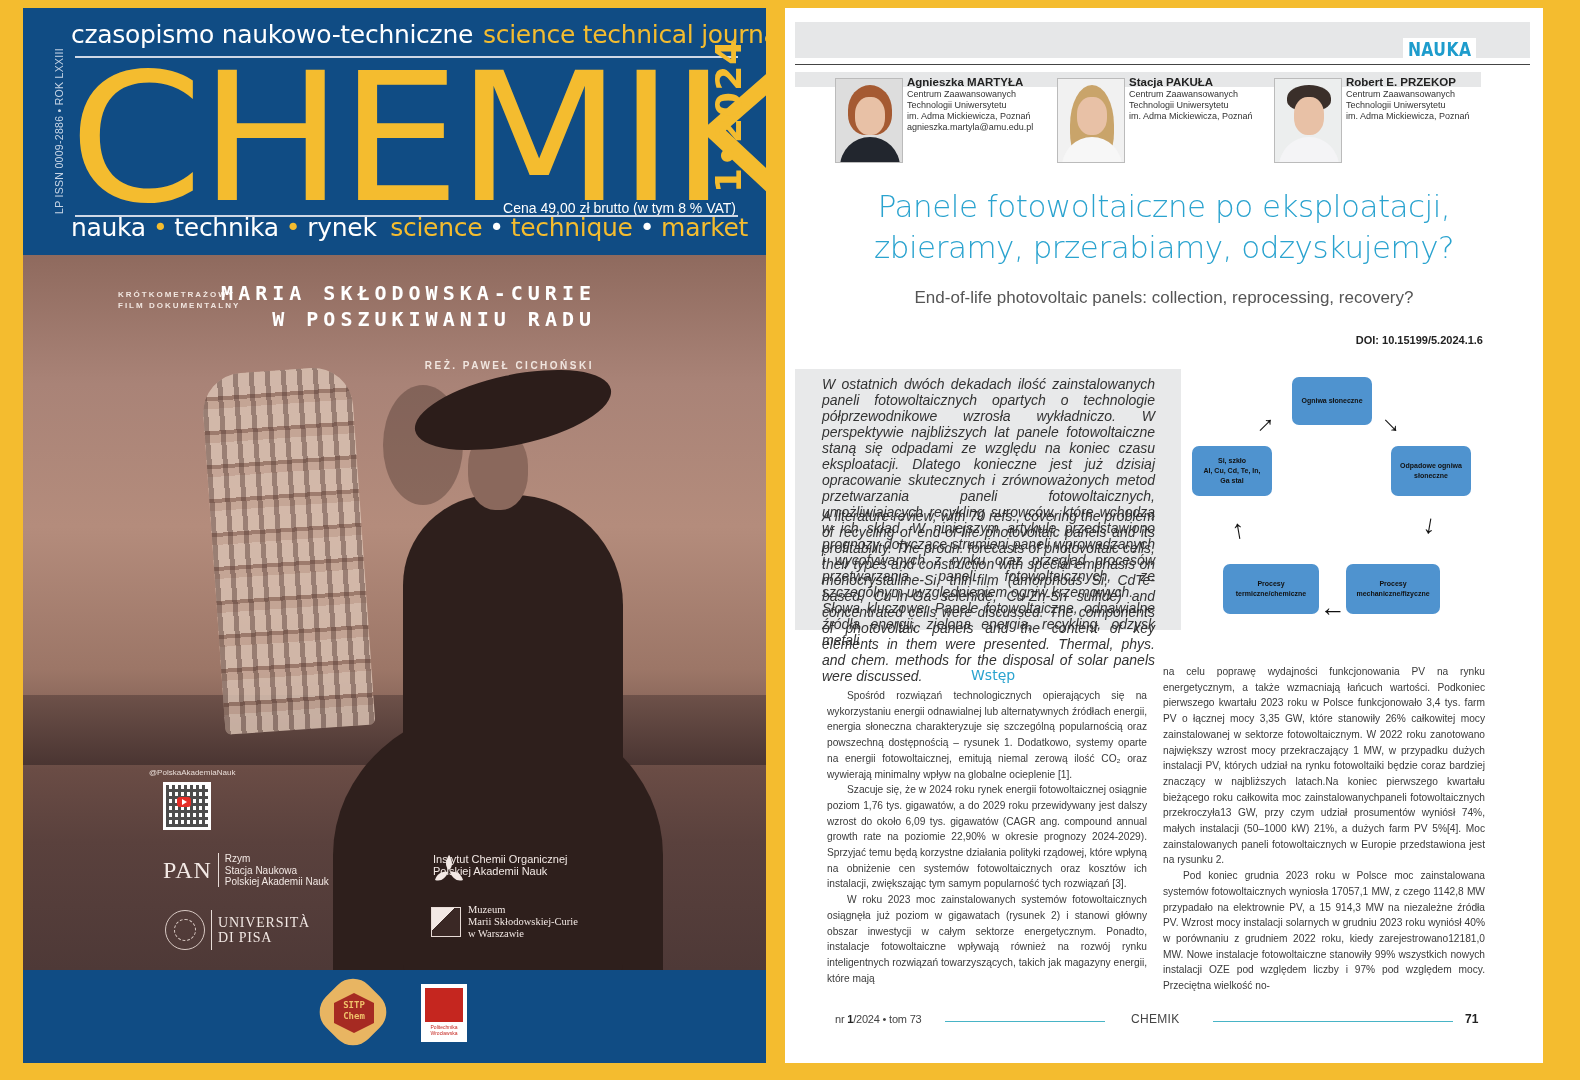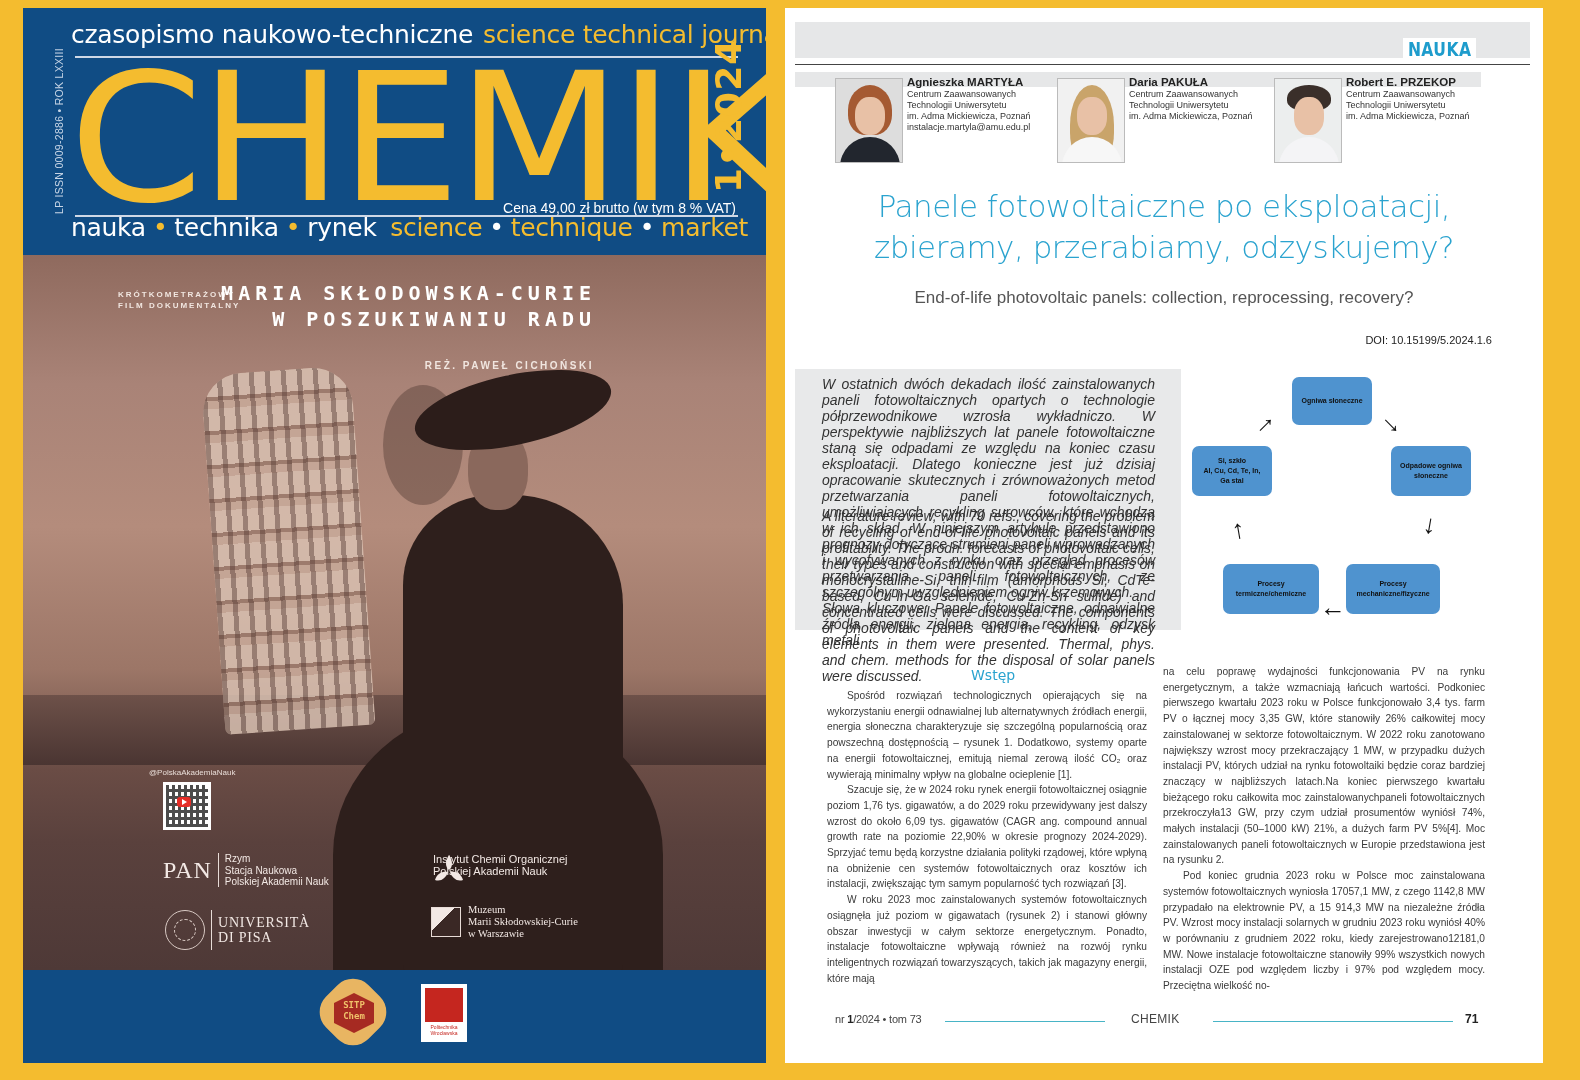--- a/index.html
+++ b/index.html
@@ -81,21 +81,21 @@
   .author{position:absolute;top:70px;display:flex;gap:4px}
   .author .pic{width:68px;height:85px;border:1px solid #bbb;background:#ddd;position:relative;overflow:hidden}
   .author .pic .hair{position:absolute;left:12px;top:6px;width:44px;height:50px;border-radius:50% 50% 40% 40%}
   .author .pic .face{position:absolute;left:19px;top:18px;width:30px;height:38px;border-radius:45%;background:#e8c1a6}
   .author .pic .torso{position:absolute;left:4px;top:58px;width:60px;height:30px;border-radius:30px 30px 0 0}
   .author .info{font-size:9px;color:#333;line-height:11px;padding-top:0}
   .author .name{font-weight:bold;font-size:11.5px;color:#222;margin-bottom:1px;margin-top:-1px}
 
   .title{position:absolute;left:0;width:758px;top:178px;text-align:center;font-family:"DejaVu Sans",sans-serif;font-weight:300;font-size:31px;line-height:41px;color:#2aa3cf;letter-spacing:-.5px}
   .subtitle{position:absolute;left:0;width:758px;top:280px;text-align:center;font-size:17px;color:#555}
-  .doi{position:absolute;right:51px;top:326px;font-size:11px;font-weight:normal;color:#222}
+  .doi{position:absolute;right:60px;top:326px;font-size:11px;font-weight:bold;color:#222}
 
   .abstract-box{position:absolute;left:10px;top:361px;width:386px;height:261px;background:#e8e9ea}
   .abstract{position:absolute;left:37px;font-style:italic;font-size:14px;line-height:16px;color:#333;width:333px;text-align:justify}
   .abs-pl{top:368px}
   .abs-en{top:500px}
 
   .diagram{position:absolute;left:400px;top:361px;width:300px;height:261px}
   .node{position:absolute;background:#4f93cf;border-radius:7px;color:#111;font-weight:bold;font-size:7px;line-height:10px;display:flex;align-items:center;justify-content:center;text-align:center}
   .arrow{position:absolute;font-size:26px;color:#111;font-weight:bold;line-height:1}
 
@@ -223,31 +223,31 @@
     <div class="pic">
       <div class="hair" style="background:#a55a32"></div>
         <div class="face"></div>
         <div class="torso" style="background:#22262e"></div>
     </div>
     <div class="info">
       <div class="name">Agnieszka MARTYŁA</div>
       <div>Centrum Zaawansowanych</div>
       <div>Technologii Uniwersytetu</div>
       <div>im. Adma Mickiewicza, Poznań</div>
-      <div>instalacje.martyla@amu.edu.pl</div>
+      <div>agnieszka.martyla@amu.edu.pl</div>
     </div>
   </div>
   <div class="author" style="left:272px">
     <div class="pic" style="background:#f1f1f1">
       <div class="hair" style="background:#c9a46a;height:80px"></div>
         <div class="face"></div>
         <div class="torso" style="background:#f7f7f7"></div>
     </div>
     <div class="info">
-      <div class="name">Daria PAKUŁA</div>
+      <div class="name">Stacja PAKUŁA</div>
       <div>Centrum Zaawansowanych</div>
       <div>Technologii Uniwersytetu</div>
       <div>im. Adma Mickiewicza, Poznań</div>
     </div>
   </div>
   <div class="author" style="left:489px">
     <div class="pic" style="background:#eceeee">
       <div class="hair" style="background:#3a2f2a;height:26px"></div>
         <div class="face"></div>
         <div class="torso" style="background:#f4f4f6"></div>

